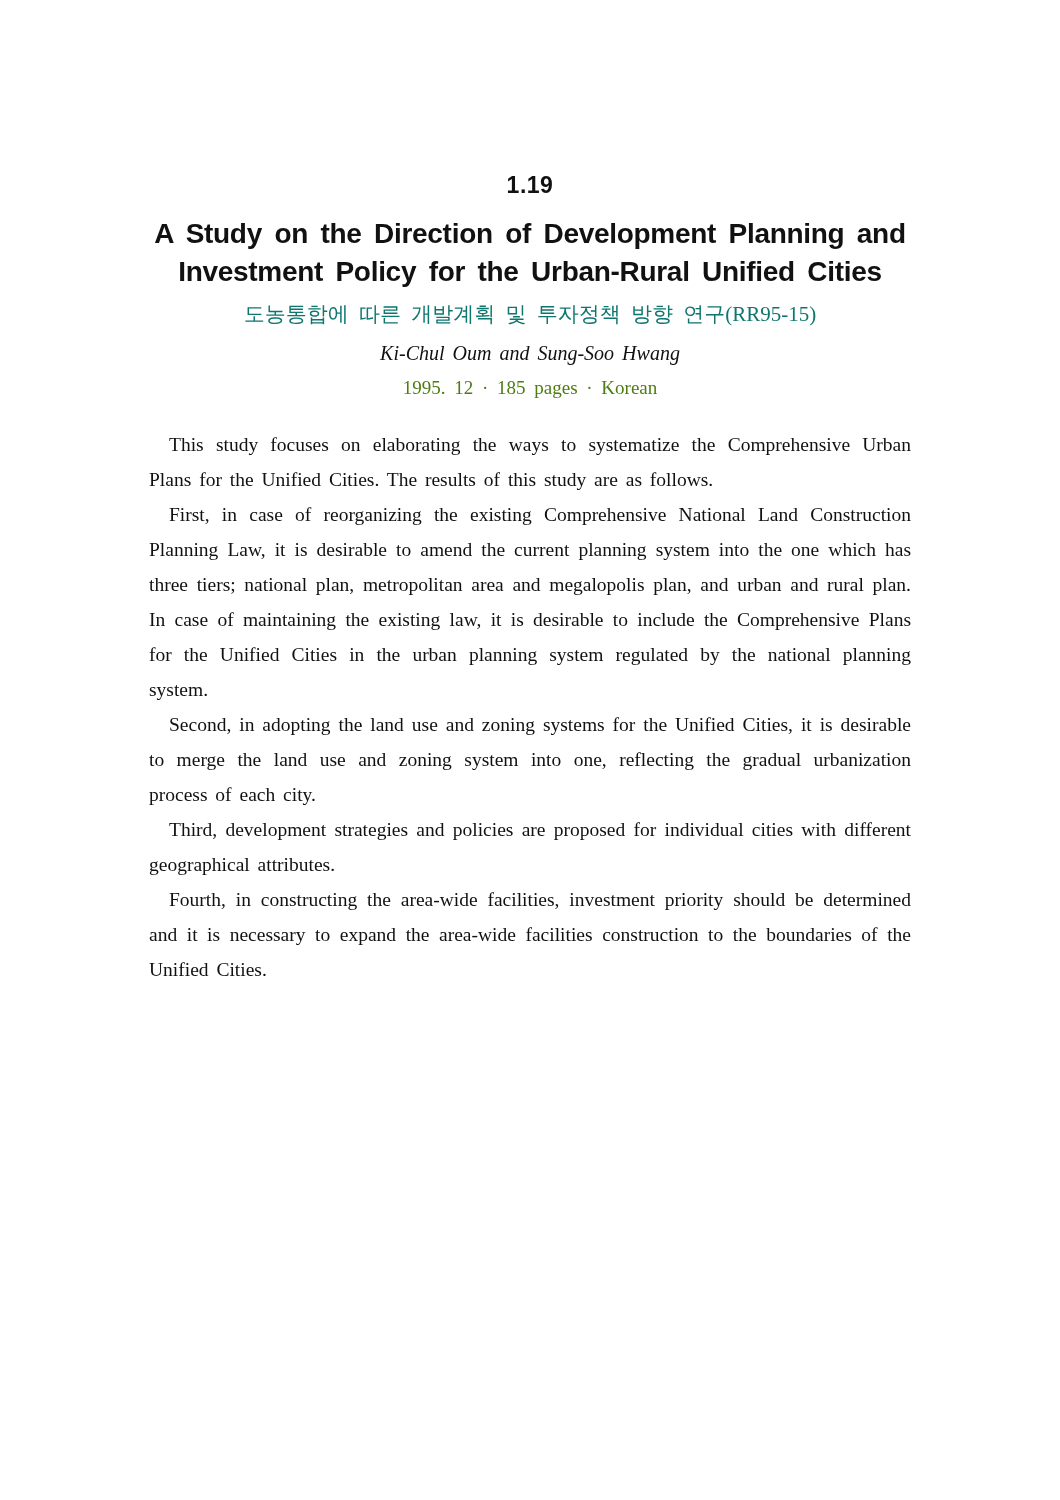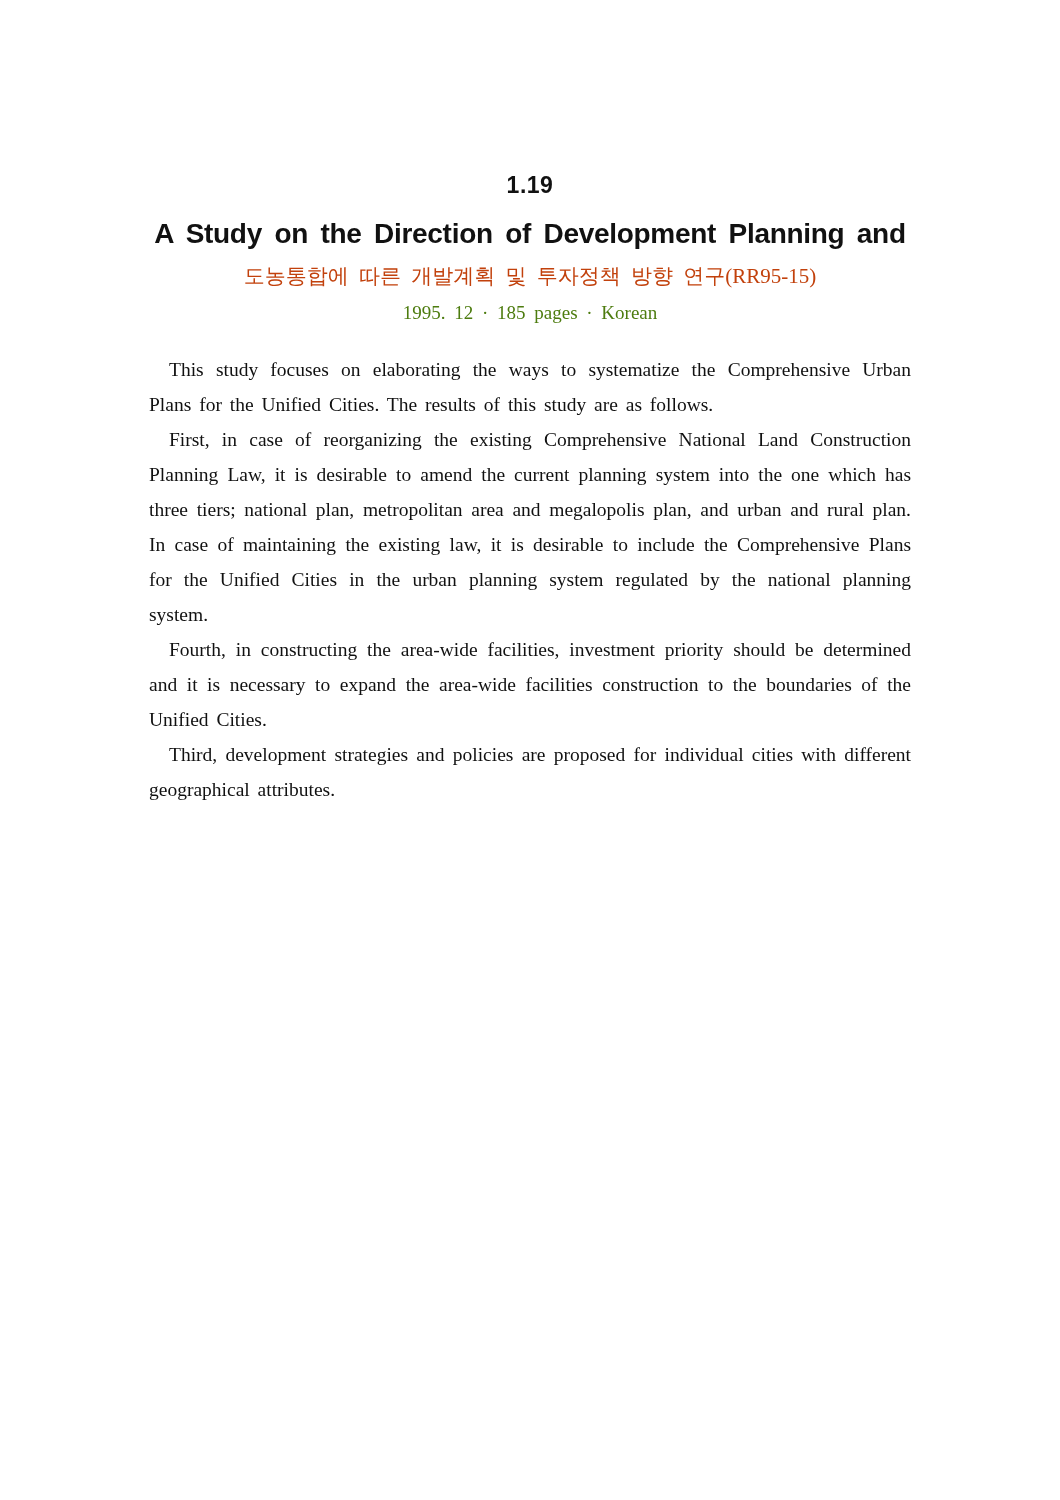--- a/index.html
+++ b/index.html
@@ -36,21 +36,21 @@
     word-spacing: 5px;
     letter-spacing: -0.3px;
     color: #111111;
   }
   .korean-title {
     margin-top: 9px;
     text-align: center;
     font-family: "Liberation Serif", "DejaVu Serif", serif;
     font-size: 21px;
     word-spacing: 5px;
-    color: #c2410c;
+    color: #0f766e;
   }
   .authors {
     margin-top: 14px;
     text-align: center;
     font-family: "Liberation Serif", "DejaVu Serif", serif;
     font-style: italic;
     font-size: 20px;
     word-spacing: 3px;
     color: #111111;
   }
@@ -78,28 +78,31 @@
 </head>
 <body>
 
 <div class="page">
   <div class="content">
 
     <div class="section-number">1.19</div>
 
     <div class="title-block">
       <div>A Study on the Direction of Development Planning and</div>
+      <div>Investment Policy for the Urban-Rural Unified Cities</div>
     </div>
 
     <div class="korean-title">도농통합에 따른 개발계획 및 투자정책 방향 연구(RR95-15)</div>
 
+    <div class="authors">Ki-Chul Oum and Sung-Soo Hwang</div>
 
     <div class="pub-info">1995. 12 · 185 pages · Korean</div>
 
     <div class="abstract">
       <p>This study focuses on elaborating the ways to systematize the Comprehensive Urban Plans for the Unified Cities. The results of this study are as follows.</p>
       <p>First, in case of reorganizing the existing Comprehensive National Land Construction Planning Law, it is desirable to amend the current planning system into the one which has three tiers; national plan, metropolitan area and megalopolis plan, and urban and rural plan. In case of maintaining the existing law, it is desirable to include the Comprehensive Plans for the Unified Cities in the urban planning system regulated by the national planning system.</p>
+      <p>Second, in adopting the land use and zoning systems for the Unified Cities, it is desirable to merge the land use and zoning system into one, reflecting the gradual urbanization process of each city.</p>
+      <p>Third, development strategies and policies are proposed for individual cities with different geographical attributes.</p>
       <p>Fourth, in constructing the area-wide facilities, investment priority should be determined and it is necessary to expand the area-wide facilities construction to the boundaries of the Unified Cities.</p>
-      <p>Third, development strategies and policies are proposed for individual cities with different geographical attributes.</p>
     </div>
 
   </div>
 </div>
 
 </body></html>

